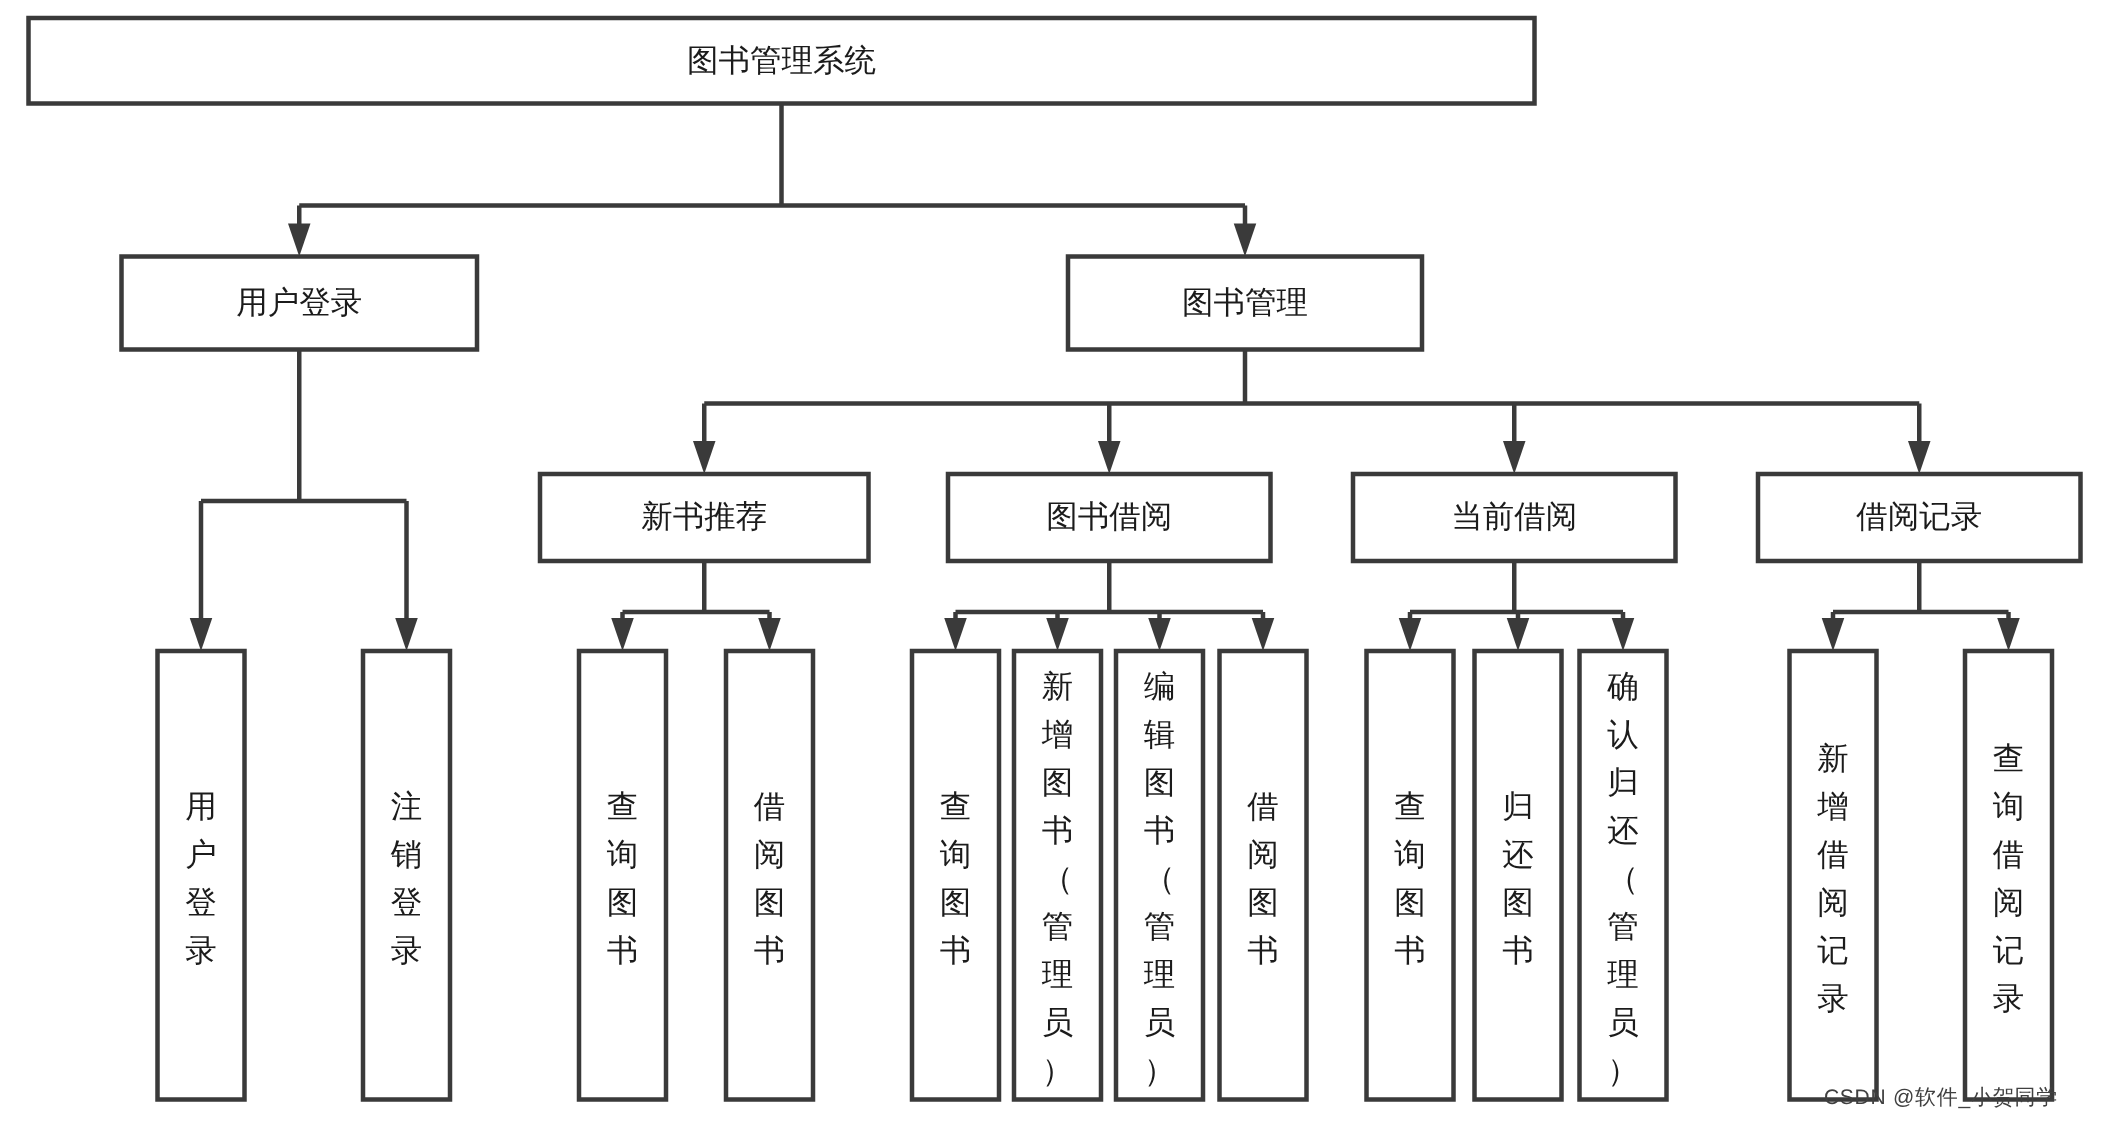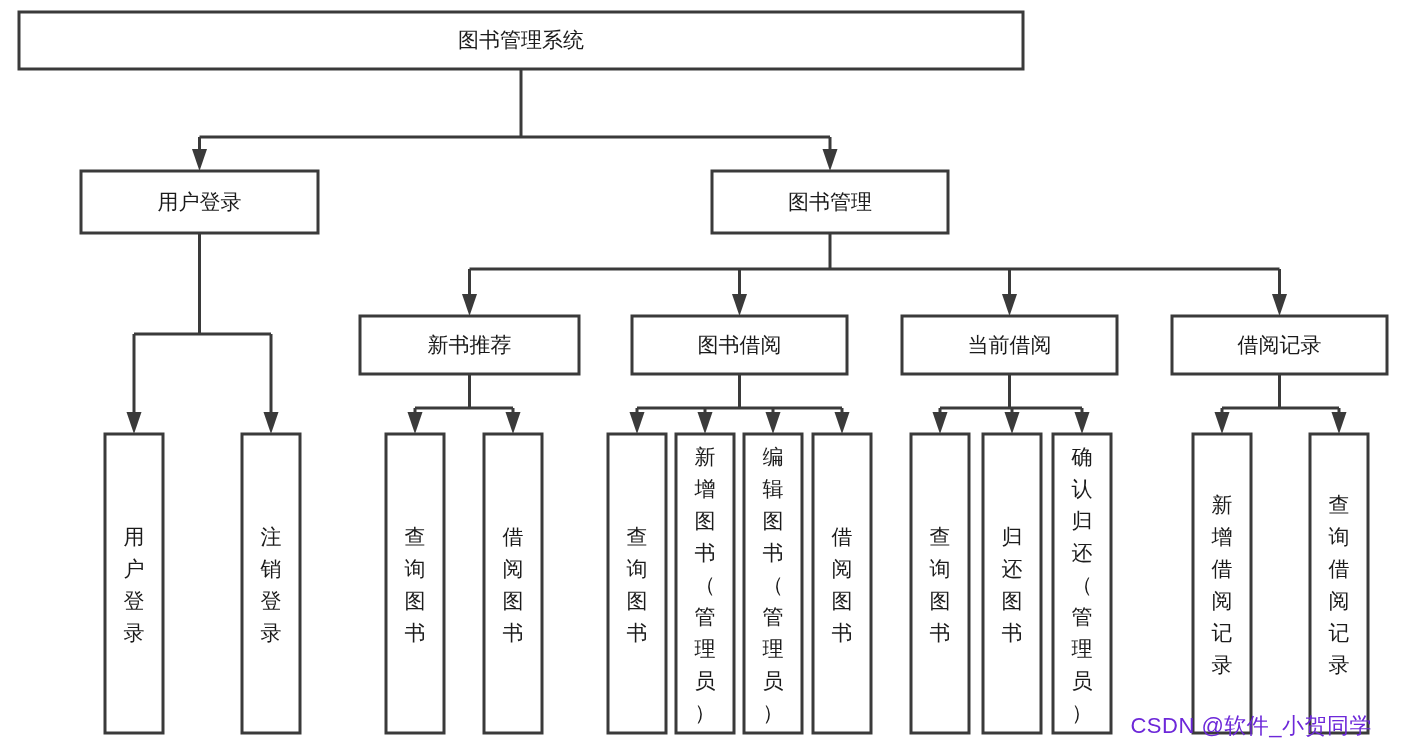--- a/index.html
+++ b/index.html
@@ -52,22 +52,22 @@
     stroke-linecap: butt;
   }
   .edge-head {
     fill: #3a3a3a;
     stroke: none;
   }
   .watermark {
     position: absolute;
     right: 10px;
     bottom: 6px;
-    color: #6d28d9;
-    font-size: 22px;
+    color: #404040;
+    font-size: 14px;
     font-family: "Liberation Sans", "DejaVu Sans", sans-serif;
     white-space: nowrap;
     letter-spacing: 0.5px;
     user-select: none;
   }
 </style>
 </head>
 <body>
 
 <div id="diagram-root">

